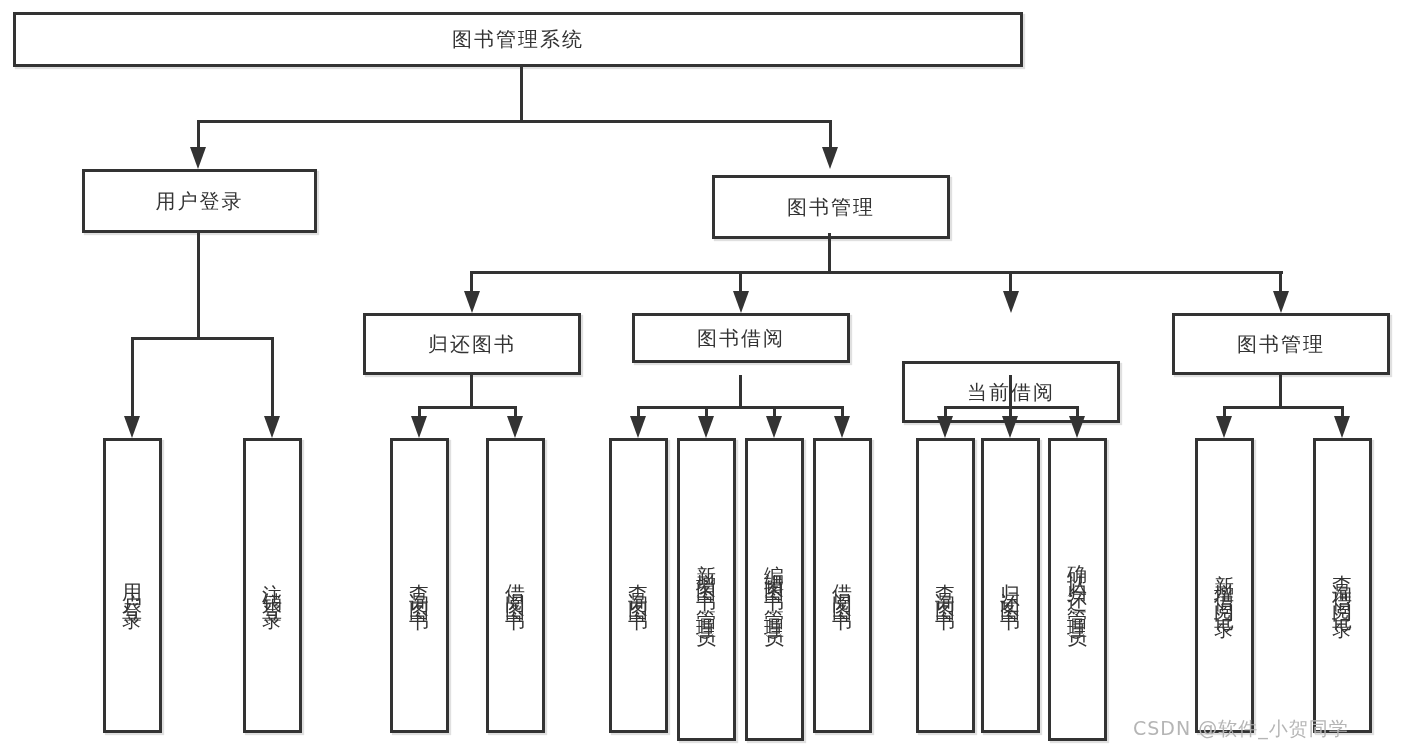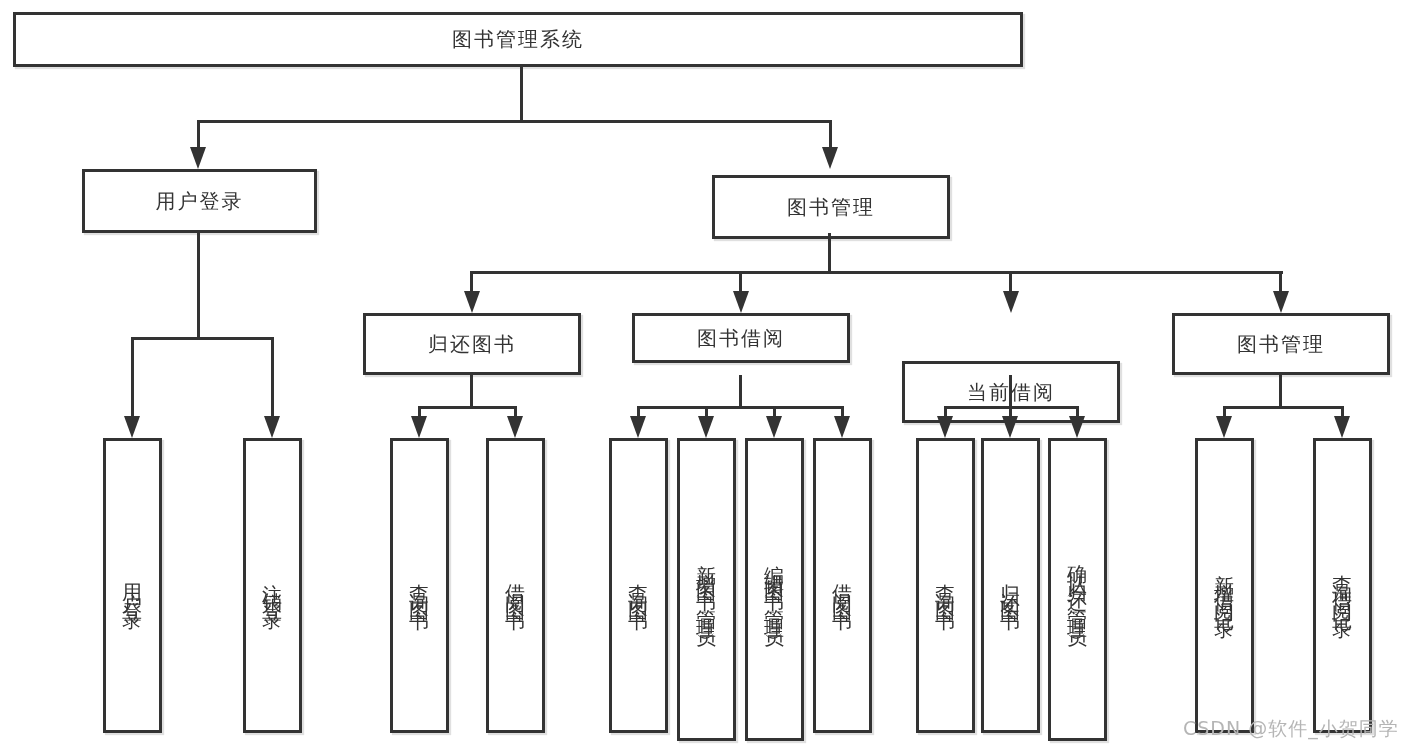--- a/index.html
+++ b/index.html
@@ -41,21 +41,21 @@
   .vline{position:absolute;width:3px;background:var(--line,#333333);}
   .hline{position:absolute;height:3px;background:var(--line,#333333);}
   .arw{
     position:absolute;width:0;height:0;
     border-left:8px solid transparent;
     border-right:8px solid transparent;
     border-top:22px solid var(--line,#333333);
   }
   .watermark{
     position:absolute;
-    left:1183px;top:716px;
+    left:1133px;top:716px;
     font-size:19px;
     color:var(--wm,#b5b5b5);
     letter-spacing:1px;
     white-space:nowrap;
   }
 </style>
 </head>
 <body>
 
 <div class="canvas">

